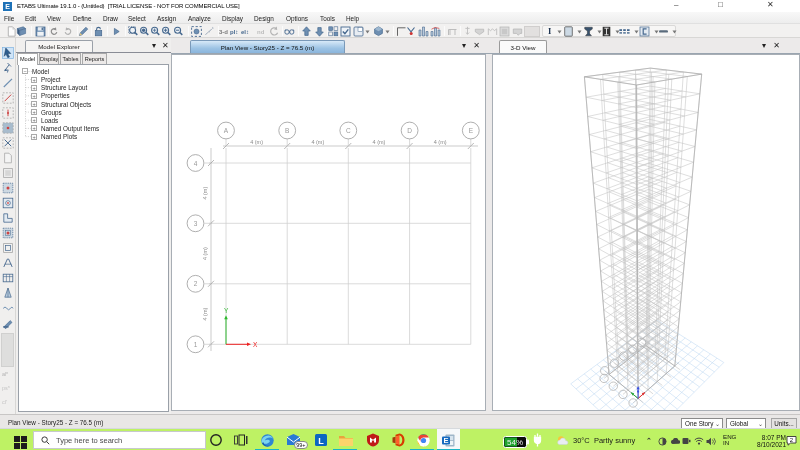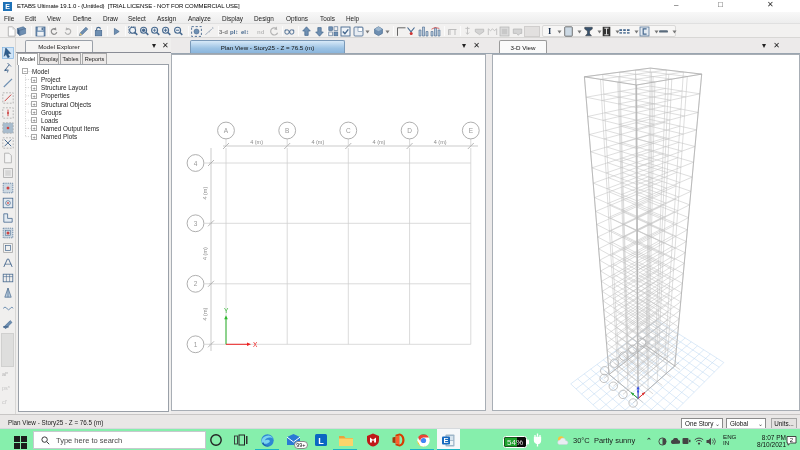--- a/index.html
+++ b/index.html
@@ -36,21 +36,21 @@
 .vtab.inact{background:#fafafa;border-color:#9a9a9a}
 .vhline{position:absolute;left:0;top:15px;width:100%;height:1px;background:#9aa5b0}
 .vbtn{position:absolute;top:3px;font-size:8px;color:#222}
 .canvas{position:absolute;left:0px;top:16px;background:#fff;border:1px solid #a8aeb5}
 
 #status{position:absolute;left:0;top:414px;width:800px;height:14px;background:#e9e7e6;border-top:1px solid #c8c6c5;font-size:6.3px;color:#222}
 .combo{position:absolute;top:2.5px;height:11px;background:#fff;border:1px solid #8a8a8a;font-size:6.3px;line-height:10px;padding-left:3px;color:#111}
 .combo .ar{position:absolute;right:2px;top:0px;font-size:6px;color:#444}
 .ubtn{position:absolute;top:2.5px;height:11px;background:#e4e2e1;border:1px solid #a5a5a5;font-size:6.3px;line-height:10px;text-align:center;color:#111}
 
-#task{position:absolute;left:0;top:428px;width:800px;height:22px;background:#86efac;color:#111;border-top:1px solid #d6d9dd}
+#task{position:absolute;left:0;top:428px;width:800px;height:22px;background:#bef264;color:#111;border-top:1px solid #d6d9dd}
 #search{position:absolute;left:33px;top:2px;width:173px;height:18px;background:#fff;border:1px solid #c6c9cd;font-size:7.5px;color:#4a4a4a;line-height:17px}
 .tico{position:absolute;top:3px;width:16px;height:16px;font-size:10px;text-align:center;line-height:16px}
 .uline{position:absolute;top:19.8px;height:2.2px;background:#1ab4c4}
 </style></head><body>
 <div id="app">
   <div id="title">
     <div class="logo">E</div>
     <div class="txt">ETABS Ultimate 19.1.0 - (Untitled)&nbsp;&nbsp;[TRIAL LICENSE - NOT FOR COMMERCIAL USE]</div>
     <div class="cap" style="left:674px">–</div>
     <div class="cap" style="left:718px">□</div>

